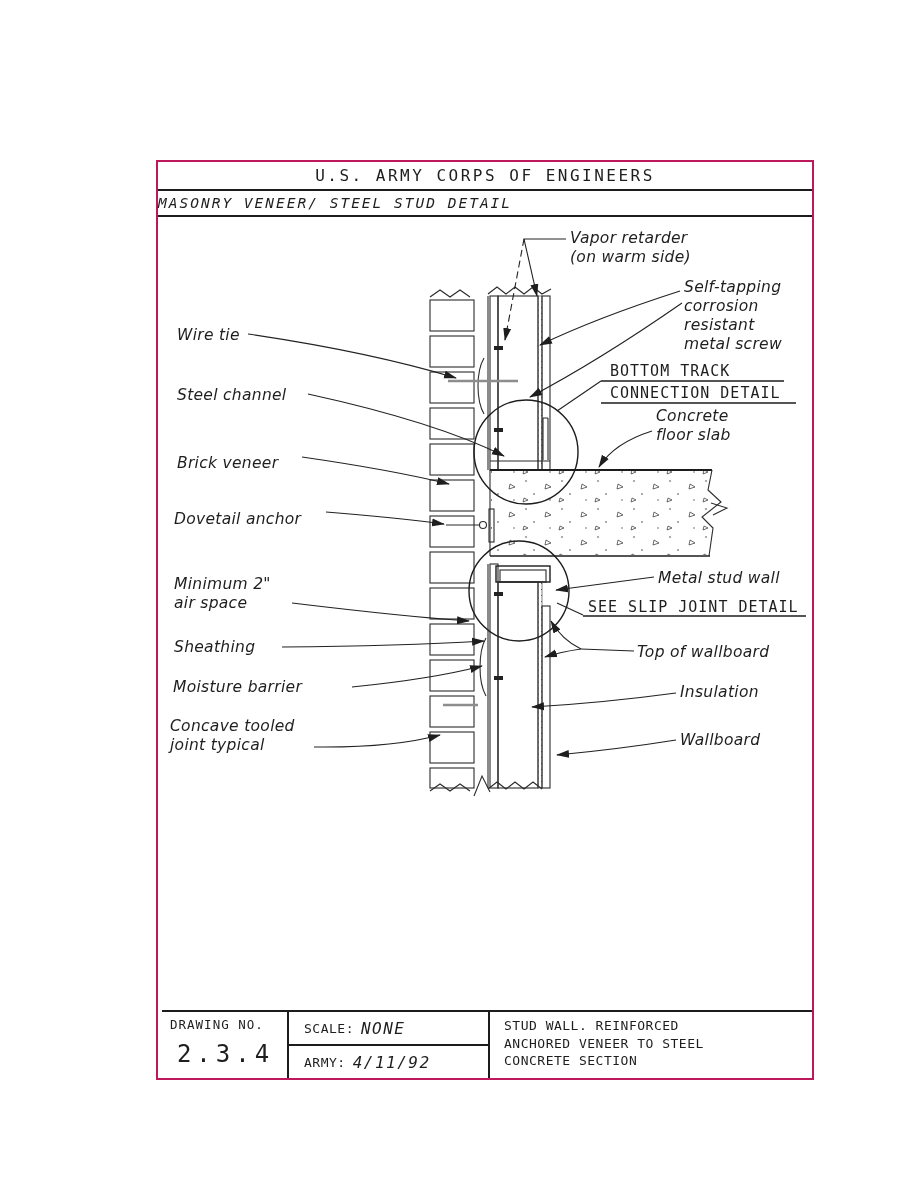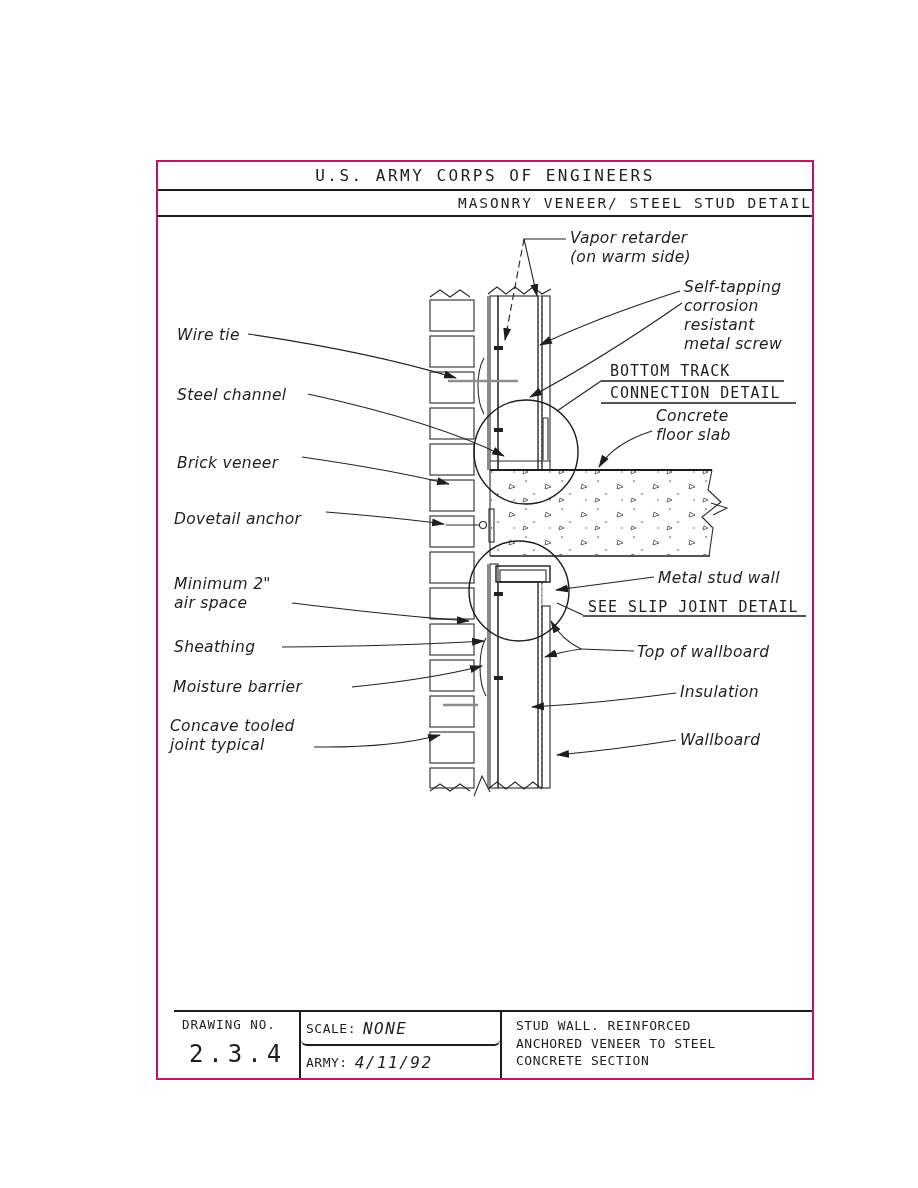--- a/index.html
+++ b/index.html
@@ -10,31 +10,31 @@
   .border-box {
     position:absolute; left:156px; top:124px; width:658px; height:920px;
     border:2px solid #be185d; box-sizing:border-box; background:#ffffff;margin-top:36px;
   }
   .hdr1 {
     height:27px; line-height:27px; border-bottom:2px solid #1c1c1c;
     text-align:center; font-size:16px; letter-spacing:2.5px; white-space:nowrap;
   }
   .hdr2 {
     height:24px; line-height:24px; border-bottom:2px solid #1c1c1c;
-    text-align:right; font-size:14.5px; letter-spacing:2px; white-space:nowrap;
+    text-align:left; font-size:14.5px; letter-spacing:2px; white-space:nowrap;font-style:italic;
   }
   .diagram { position:absolute; left:156px; top:176px; width:658px; height:802px; }
 
-  .tb { position:absolute; left:16px; right:0; bottom:0; height:66px;
+  .tb { position:absolute; left:4px; right:0; bottom:0; height:66px;
         border-top:2px solid #1c1c1c; display:flex; background:#fff; }
   .tb-cell1 { width:127px; border-right:2px solid #1c1c1c; box-sizing:border-box; padding:5px 6px 0 8px; }
   .tb-no-label { font-size:12.5px; letter-spacing:1px; white-space:nowrap; }
   .tb-no-value { font-size:24px; letter-spacing:5px; text-align:center; margin-top:8px; }
   .tb-cell2 { width:201px; border-right:2px solid #1c1c1c; box-sizing:border-box; display:flex; flex-direction:column; }
-  .tb-row { flex:1; display:flex; align-items:center; padding:0 5px; white-space:nowrap;border-radius:6px; }
+  .tb-row { flex:1; display:flex; align-items:center; padding:0 15px; white-space:nowrap; }
   .tb-row.scale { border-bottom:2px solid #1c1c1c; }
   .tb-small { font-size:13px; letter-spacing:0.5px; }
   .tb-big { font-size:16px; letter-spacing:1.5px; margin-left:7px;font-style:italic; }
   .tb-cell3 { flex:1; padding:5px 0 0 14px; font-size:13px; line-height:17.5px; letter-spacing:0.5px; }
 
   .lbl { font-family:"DejaVu Sans", sans-serif; font-style:italic;
          font-size:15.5px; letter-spacing:0.3px; fill:#1e1e1e; }
   .co  { font-family:"DejaVu Sans Mono", monospace; font-size:15px;
          letter-spacing:1px; fill:#1e1e1e; }
   .ln  { stroke:#222222; stroke-width:1.1; fill:none; }

